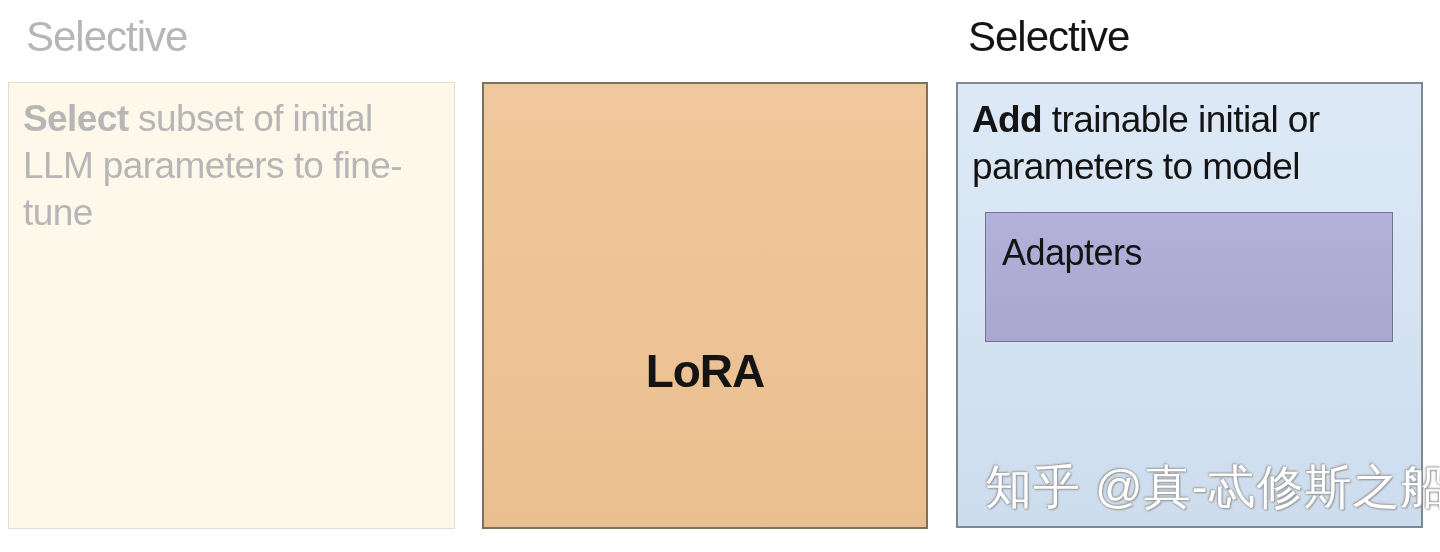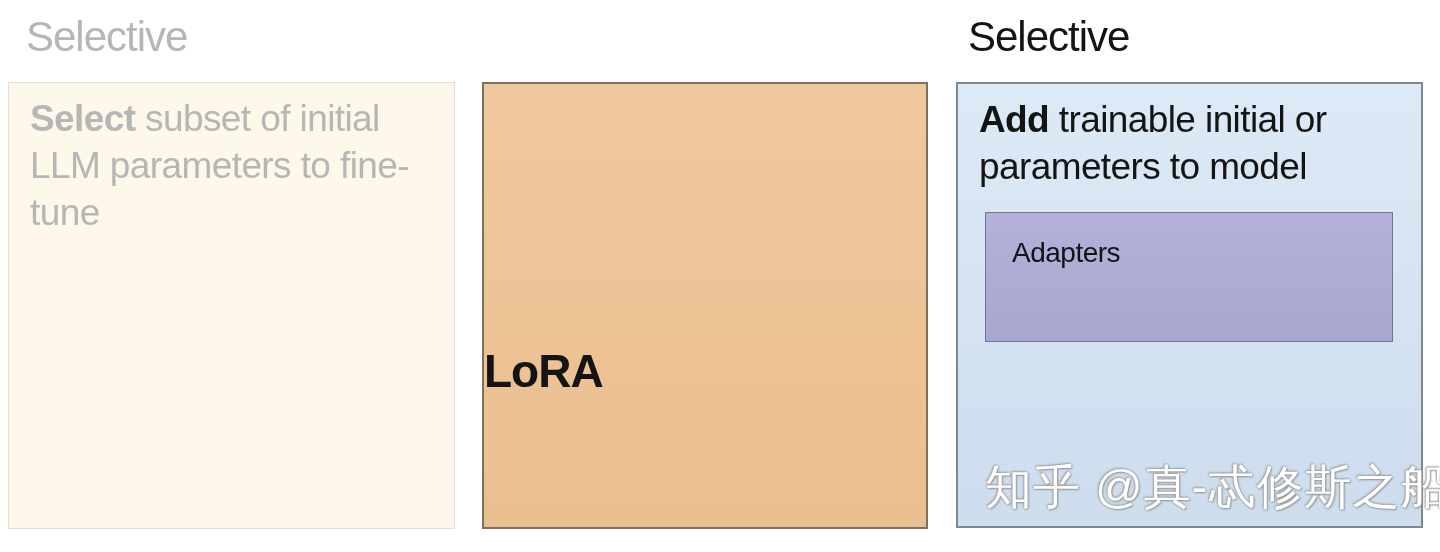--- a/index.html
+++ b/index.html
@@ -15,21 +15,21 @@
     font-size:42px;line-height:50px;letter-spacing:-1px;
     color:var(--text-dark);
     white-space:nowrap;
   }
   .col-title.faded{color:var(--selective-text);}
   .box{
     position:absolute;top:82px;height:447px;
     box-sizing:border-box;
   }
   .box-body{
-    padding:12px 21px;
+    padding:12px 14px;
     font-size:37px;line-height:47px;letter-spacing:-0.6px;
     color:var(--text-dark);
   }
   .box-body b{font-weight:700;}
   #selective-box{
     left:8px;width:447px;
     background:var(--selective-bg);
     border:1px solid var(--selective-border);
   }
   #selective-box .box-body{color:var(--selective-text);}
@@ -38,43 +38,43 @@
     background:linear-gradient(var(--repar-bg-top),var(--repar-bg-bottom));
     border:2px solid var(--repar-border);
   }
   #additive-box{
     left:956px;width:467px;height:446px;
     background:linear-gradient(var(--additive-bg-top),var(--additive-bg-bottom));
     border:2px solid var(--additive-border);
   }
   .method-label{
     position:absolute;left:0;right:0;
-    text-align:left;
+    text-align:center;
     font-weight:700;font-size:46px;letter-spacing:-1px;
     color:var(--text-dark);
   }
   #lora-label{top:260px;}
   .sub-box{
     position:absolute;left:27px;width:408px;
     box-sizing:border-box;
     overflow:hidden;
   }
   #adapters-box{
     top:128px;height:130px;
     background:linear-gradient(var(--adapters-bg-top),var(--adapters-bg-bottom));
     border:1.5px solid var(--adapters-border);
   }
   #soft-prompts-box{
     top:283px;height:125px;
     background:linear-gradient(var(--softprompts-bg-top),var(--softprompts-bg-bottom));
     border:1.5px solid var(--softprompts-border);
   }
   .sub-box-label{
-    padding:20px 14px 0 26px;
-    font-size:28px;line-height:40px;letter-spacing:-0.5px;
+    padding:20px 14px 0 16px;
+    font-size:36px;line-height:40px;letter-spacing:-0.5px;
     color:var(--text-dark);
   }
   #prompt-tuning-label{
     position:absolute;bottom:0;left:0;right:0;
     text-align:center;
     font-weight:700;font-size:45px;letter-spacing:-1.5px;
     color:var(--text-dark);
     line-height:46px;
   }
   .watermark{

